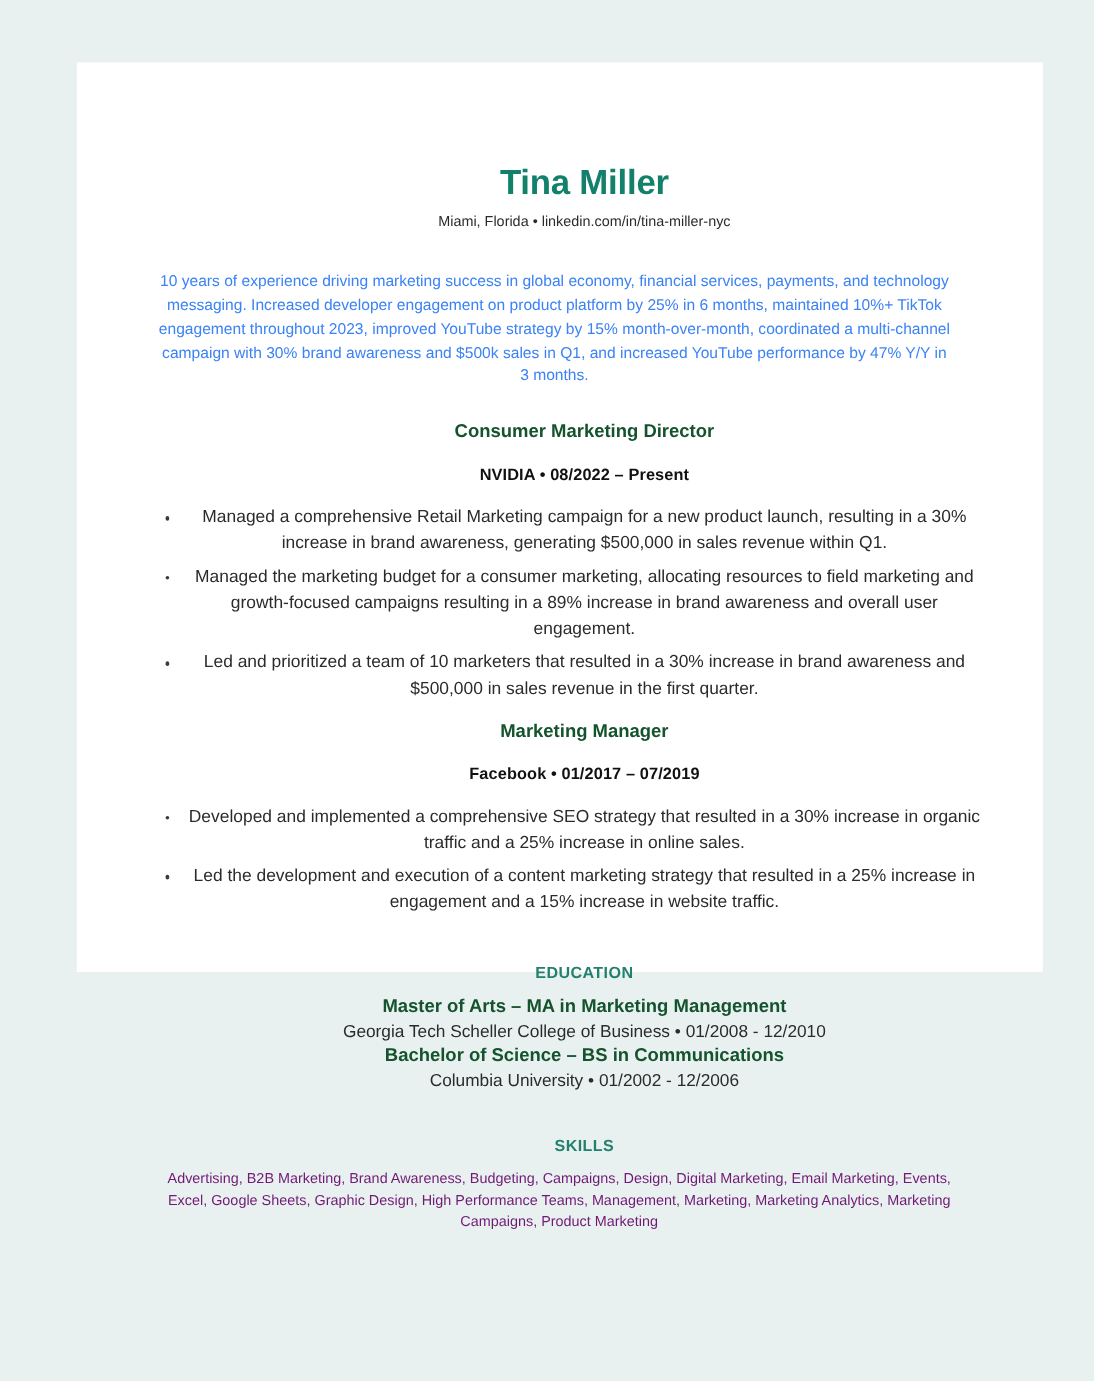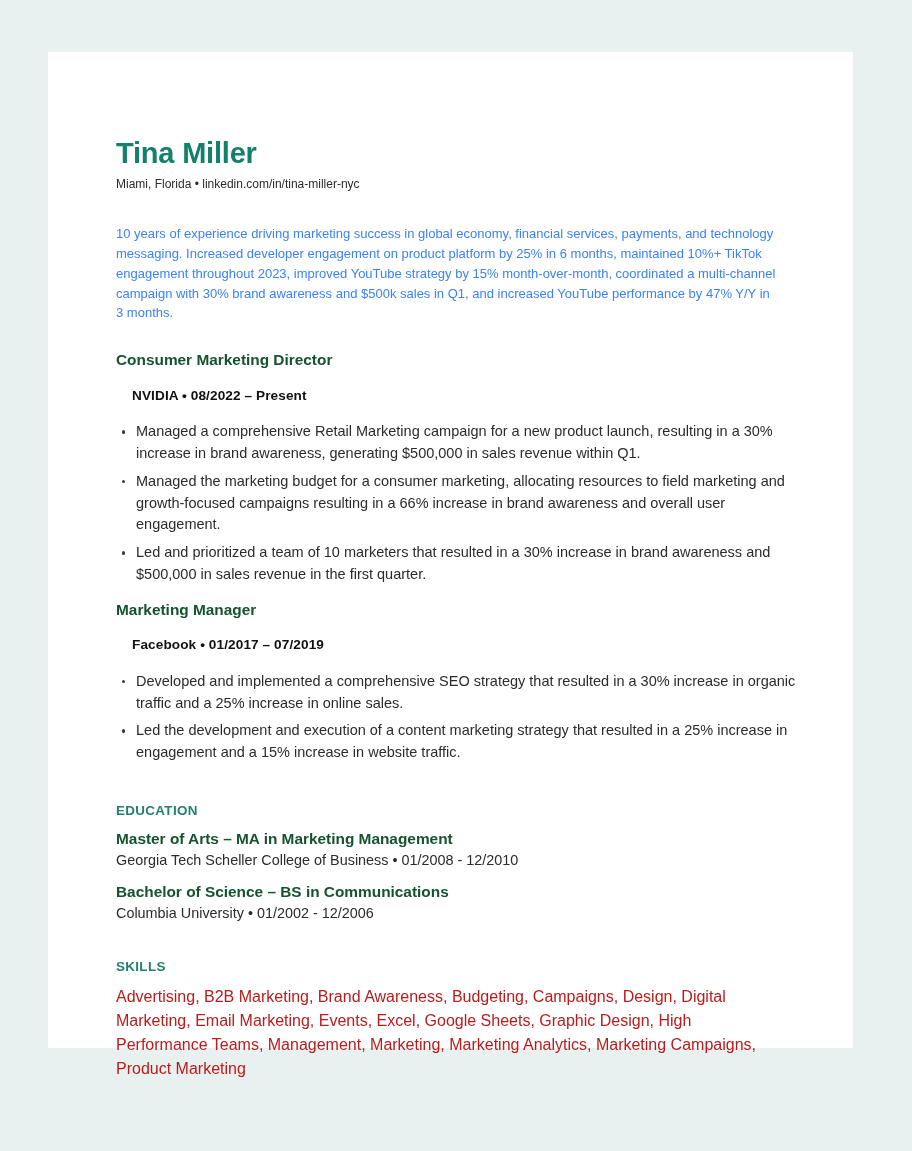--- a/index.html
+++ b/index.html
@@ -9,27 +9,28 @@
   body {
     width: 912px;
     height: 1151px;
     background: #e9f1f0;
     font-family: "Liberation Sans", sans-serif;
     overflow: hidden;
   }
 
   .resume-page {
     position: absolute;
-    left: 48px;
+    left: 64px;
     top: 52px;
     width: 805px;
-    height: 996px;
+    height: 758px;
     background: #ffffff;
     box-sizing: border-box;
     padding: 68px 27px 40px 68px;
+    text-align: center;
   }
 
   .header-block {
     padding-top: 18px;
   }
 
   .candidate-name {
     font-size: 29px;
     font-weight: bold;
     color: #13806c;
@@ -123,27 +124,26 @@
     position: absolute;
     left: 6px;
     top: 9px;
     width: 3.4px;
     height: 3.4px;
     border-radius: 50%;
     background: #3b3b3b;
   }
 
   .edu-entry + .edu-entry {
-    margin-top: 12px;
   }
 
   .skills-body {
-    font-size: 16px;
+    font-size: 12px;
     line-height: 1.5;
-    color: #b91c1c;
+    color: #701a75;
     max-width: 668px;
     margin: 0;
   }
 
   .section-education { margin-top: 39px; }
   .section-skills { margin-top: 36px; }
 </style>
 </head>
 <body>
 
@@ -156,21 +156,21 @@
 
   <div class="summary">10 years of experience driving marketing success in global economy, financial services, payments, and technology messaging. Increased developer engagement on product platform by 25% in 6 months, maintained 10%+ TikTok engagement throughout 2023, improved YouTube strategy by 15% month-over-month, coordinated a multi-channel campaign with 30% brand awareness and $500k sales in Q1, and increased YouTube performance by 47% Y/Y in 3 months.</div>
 
   <div class="section section-work">
 
     <div class="entry">
       <div class="entry-title">Consumer Marketing Director</div>
       <div class="entry-meta-bold">NVIDIA • 08/2022 – Present</div>
       <ul class="bullets">
         <li>Managed a comprehensive Retail Marketing campaign for a new product launch, resulting in a 30% increase in brand awareness, generating $500,000 in sales revenue within Q1.</li>
-        <li>Managed the marketing budget for a consumer marketing, allocating resources to field marketing and growth-focused campaigns resulting in a 66% increase in brand awareness and overall user engagement.</li>
+        <li>Managed the marketing budget for a consumer marketing, allocating resources to field marketing and growth-focused campaigns resulting in a 89% increase in brand awareness and overall user engagement.</li>
         <li>Led and prioritized a team of 10 marketers that resulted in a 30% increase in brand awareness and $500,000 in sales revenue in the first quarter.</li>
       </ul>
     </div>
 
     <div class="entry">
       <div class="entry-title">Marketing Manager</div>
       <div class="entry-meta-bold">Facebook • 01/2017 – 07/2019</div>
       <ul class="bullets">
         <li>Developed and implemented a comprehensive SEO strategy that resulted in a 30% increase in organic traffic and a 25% increase in online sales.</li>
         <li>Led the development and execution of a content marketing strategy that resulted in a 25% increase in engagement and a 15% increase in website traffic.</li>

